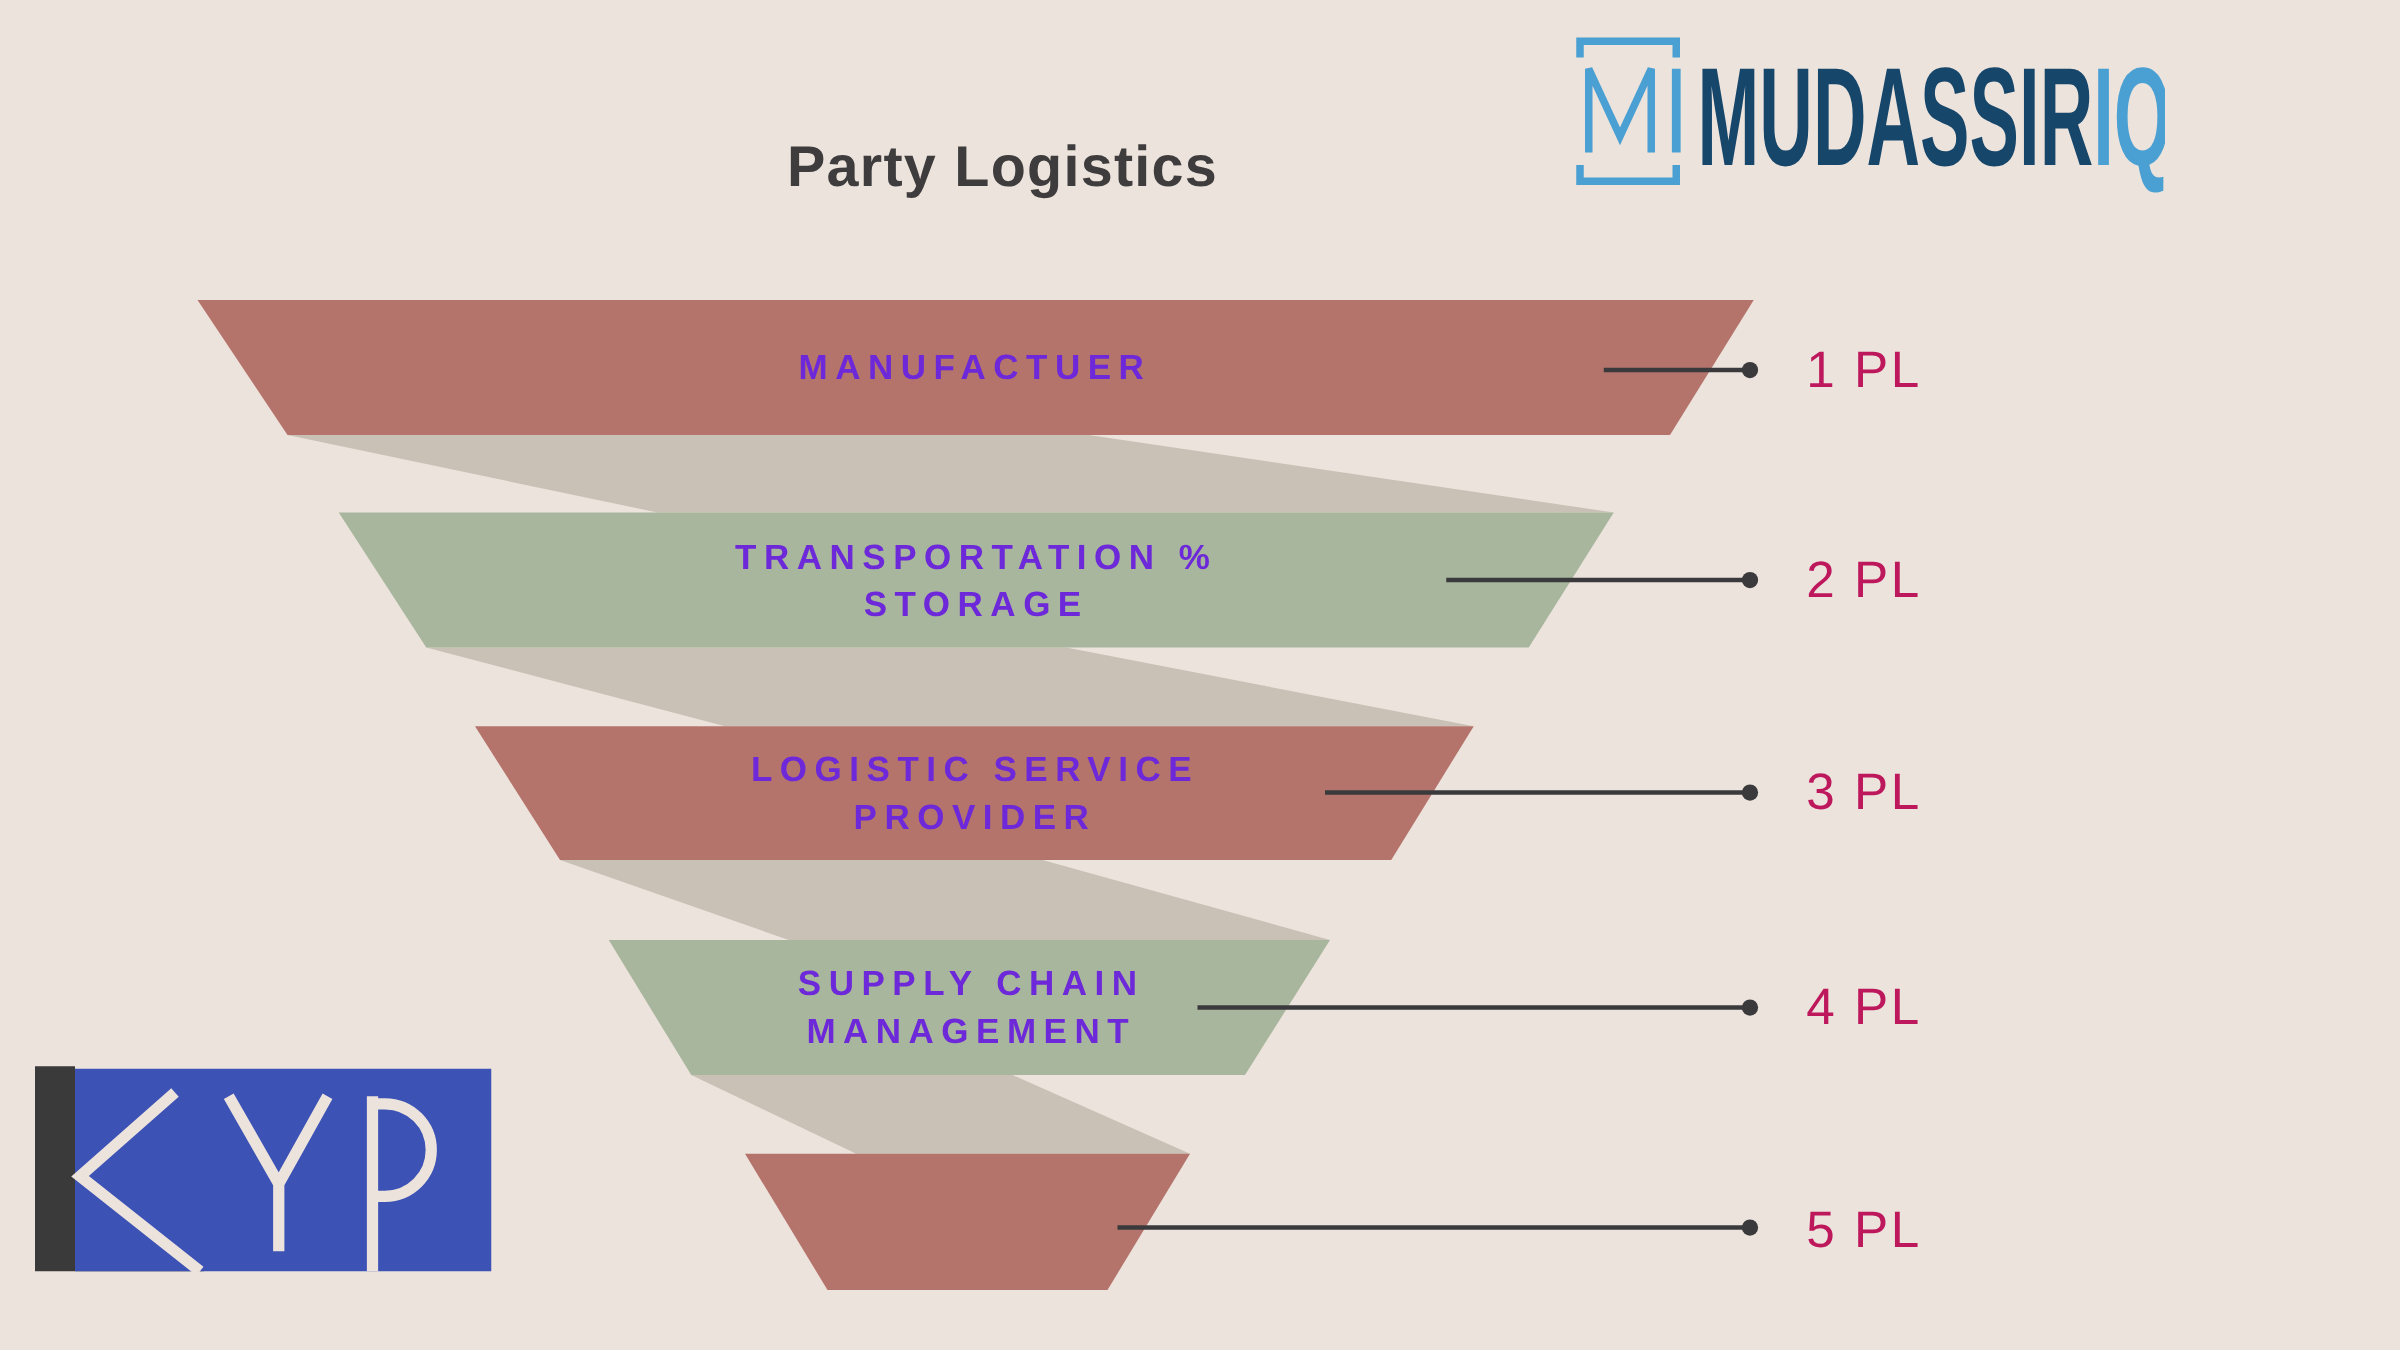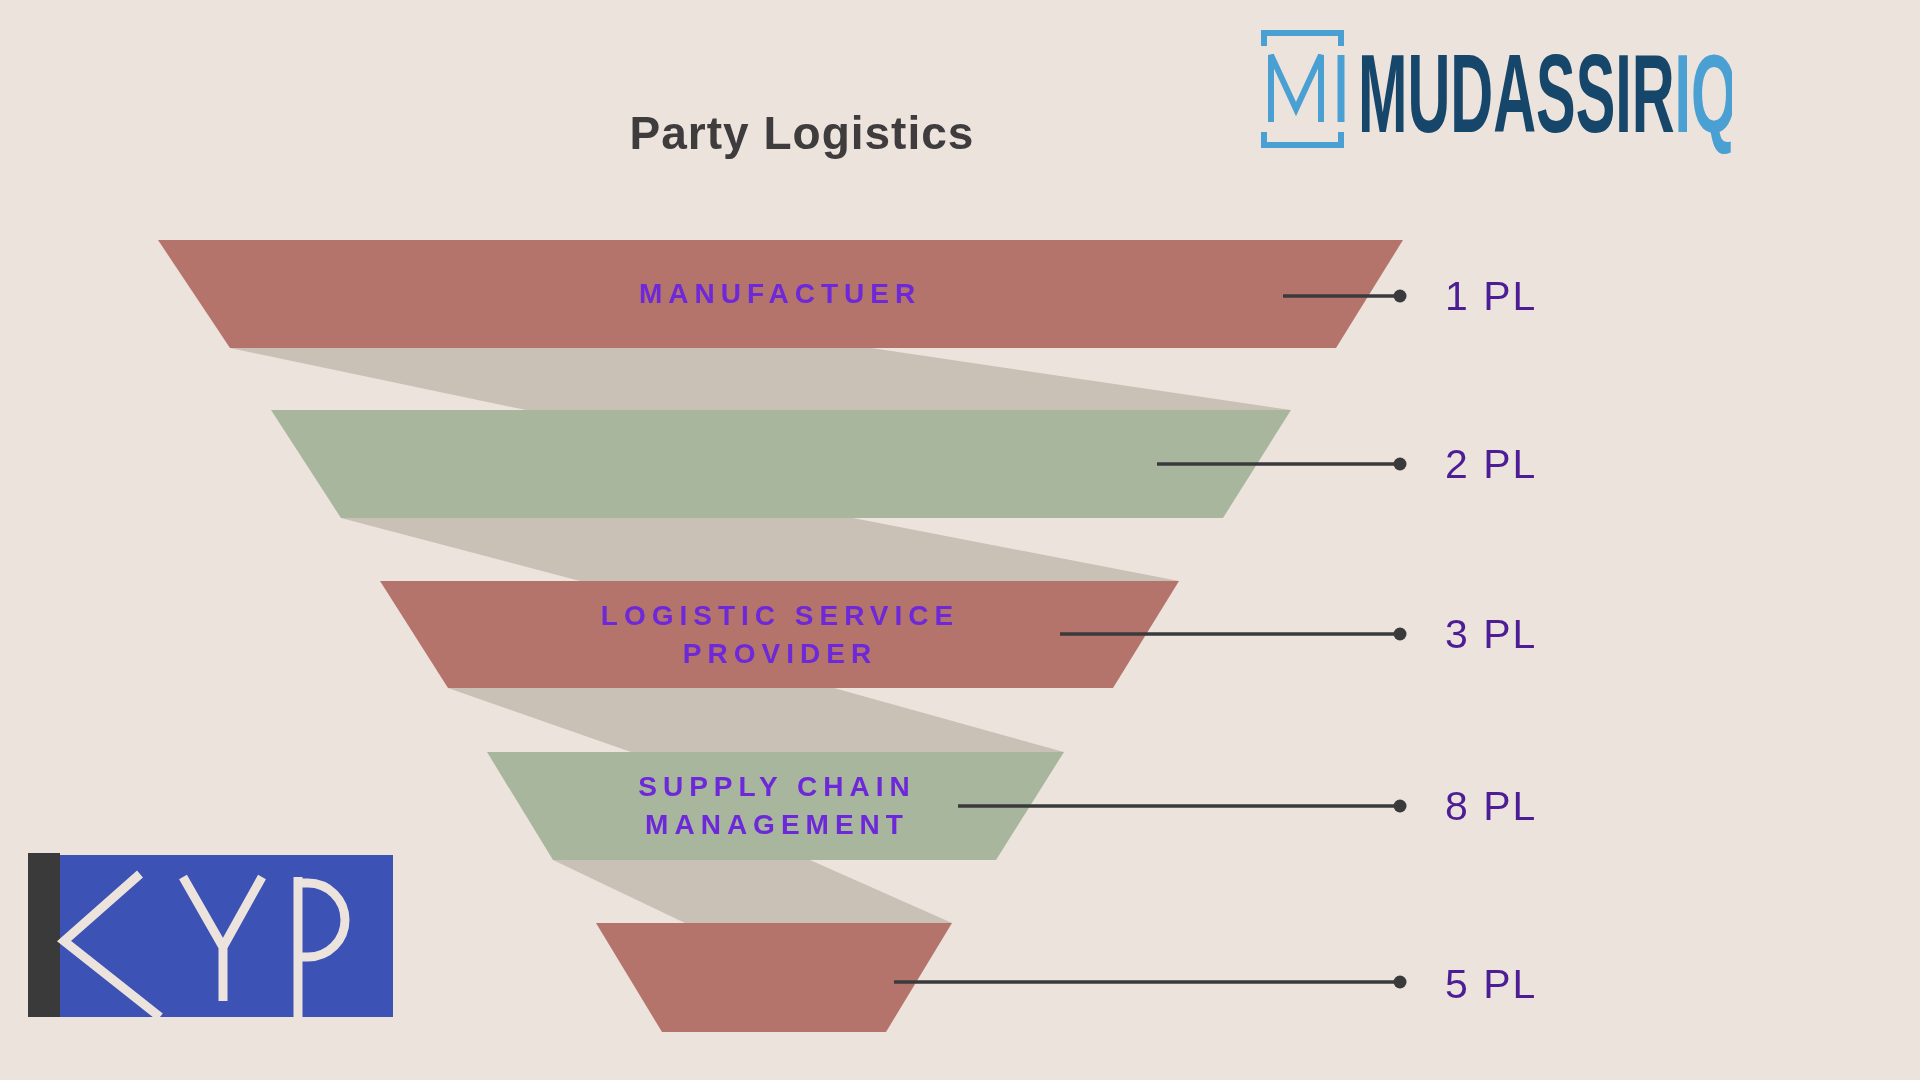--- a/index.html
+++ b/index.html
@@ -18,21 +18,21 @@
     letter-spacing:1px;white-space:nowrap;
   }
   .level-label{
     position:absolute;transform:translate(-50%,-50%);
     color:#6d28d9;font-weight:bold;font-size:28px;
     letter-spacing:6px;text-align:center;
     white-space:pre-line;line-height:38px;
   }
   .pl-label{
     position:absolute;transform:translateY(-50%);
-    color:#4c1d95;font-size:41px;letter-spacing:2px;
+    color:#be185d;font-size:41px;letter-spacing:2px;
     white-space:nowrap;
   }
   
   .mi-wordmark{
     position:absolute;left:1358px;top:97px;
     transform:translateY(-53%) scaleX(0.53);
     transform-origin:left center;
     font-weight:bold;font-size:112px;white-space:nowrap;
     letter-spacing:0px;
   }
@@ -95,29 +95,31 @@
         <path d="M140,874 L64,941 L160,1017"></path>
         <path d="M183,877 L223,947 L262,877 M223,947 L223,1001"></path>
         <path d="M298,877 L298,1017 M298,883 L308,883 A37,37 0 0 1 308,957 L298,957"></path>
       </g>
     </g>
   </svg>
 
   <div class="page-title">Party Logistics</div>
 
   <div class="level-label" style="left:780px;top:294px;">MANUFACTUER</div>
+  <div class="level-label" style="left:781px;top:465px;">TRANSPORTATION %
+STORAGE</div>
   <div class="level-label" style="left:777px;top:806px;">SUPPLY CHAIN
 MANAGEMENT</div>
   <div class="level-label" style="left:780px;top:635px;">LOGISTIC SERVICE
 PROVIDER</div>
 
   <div class="pl-label" style="left:1445px;top:296px;">1 PL</div>
   <div class="pl-label" style="left:1445px;top:464px;">2 PL</div>
   <div class="pl-label" style="left:1445px;top:634px;">3 PL</div>
-  <div class="pl-label" style="left:1445px;top:806px;">8 PL</div>
+  <div class="pl-label" style="left:1445px;top:806px;">4 PL</div>
   <div class="pl-label" style="left:1445px;top:984px;">5 PL</div>
 
   <div class="mi-wordmark">
     <span class="mi-primary">MUDASSIR</span><span class="mi-secondary">IQBAL</span>
   </div>
 
 
 </div>
 
 </body></html>

